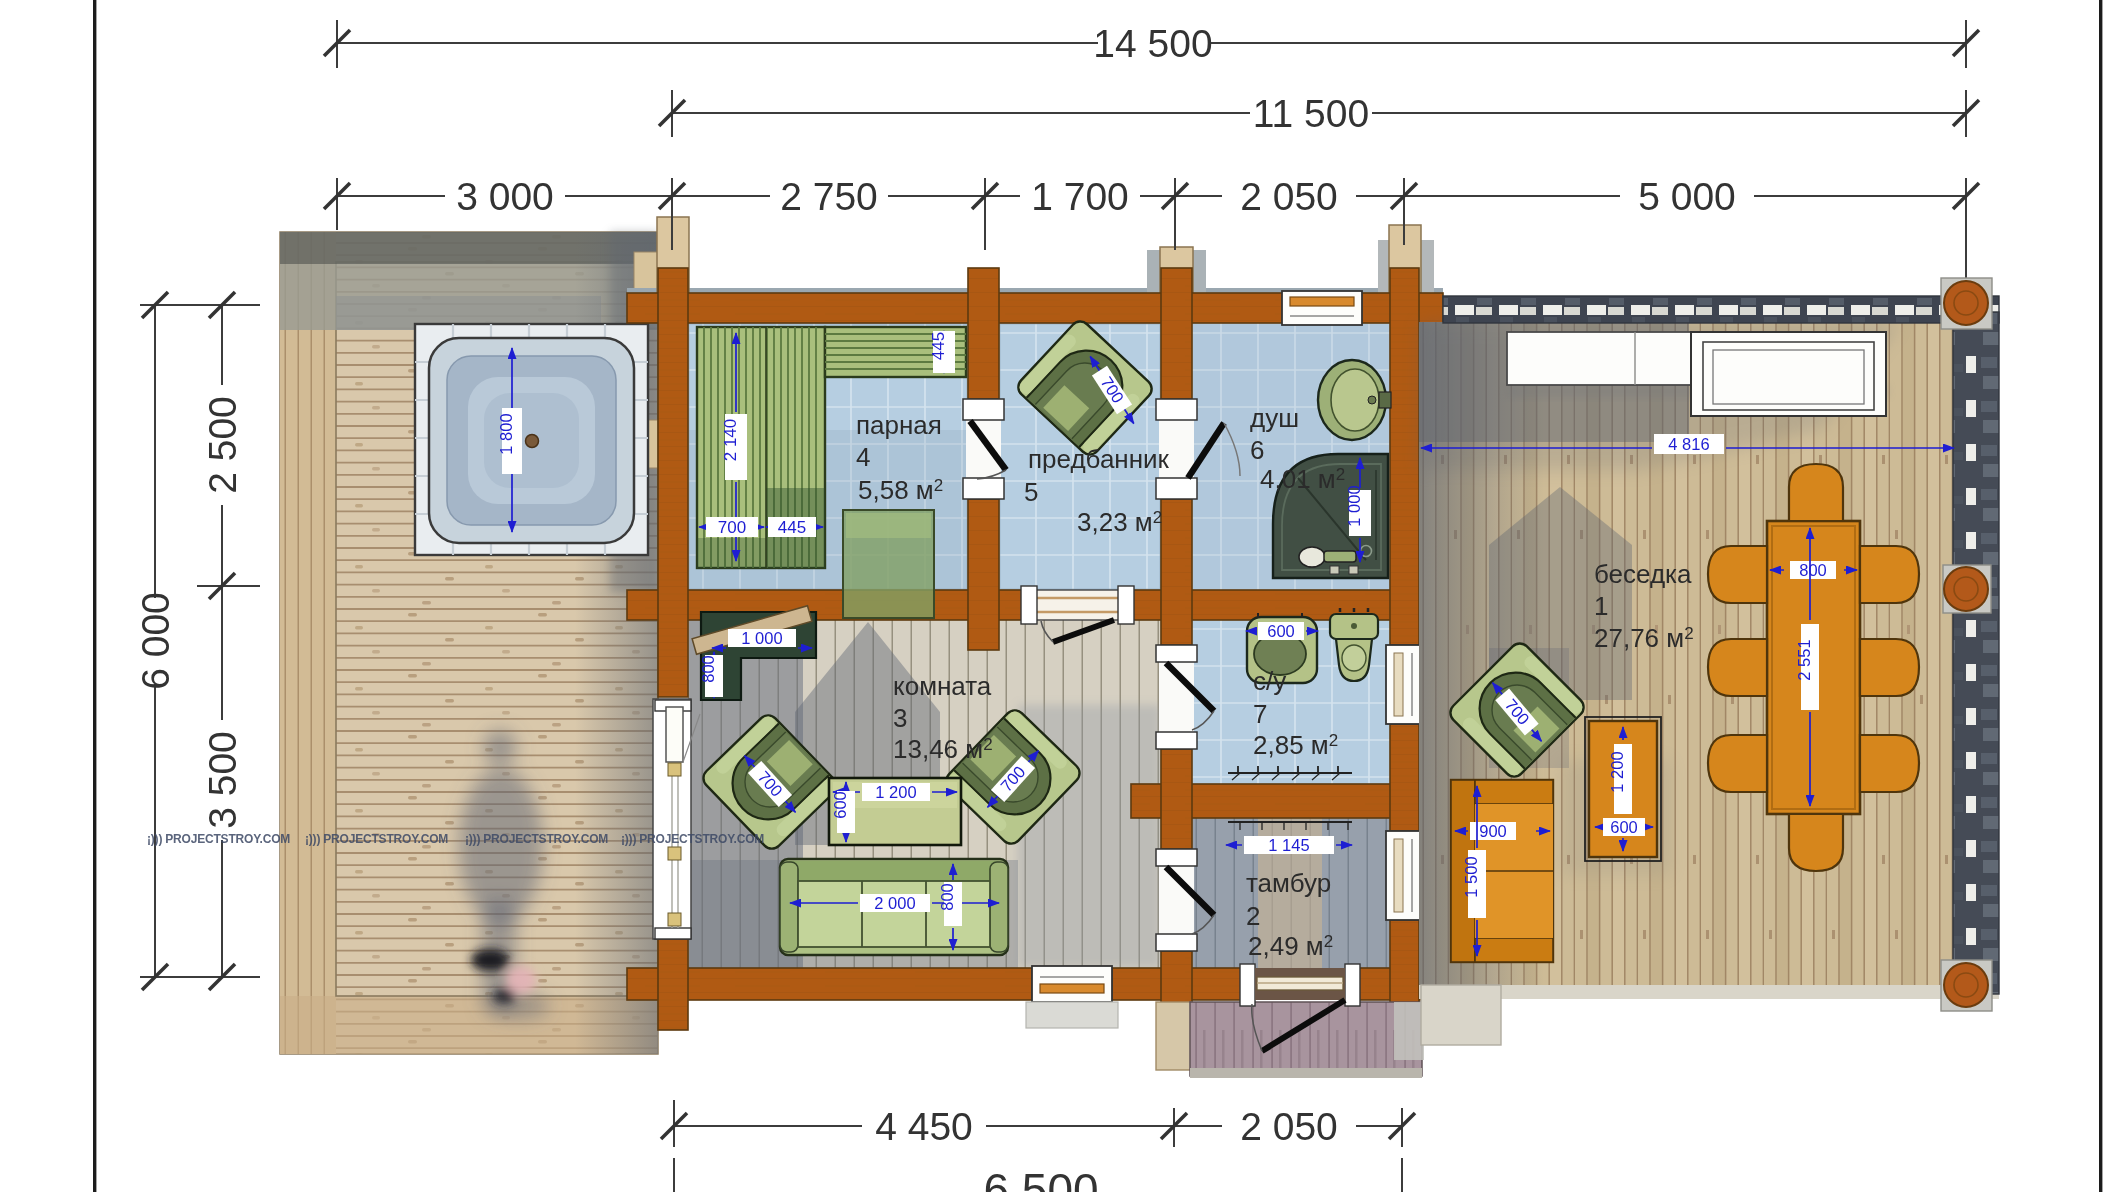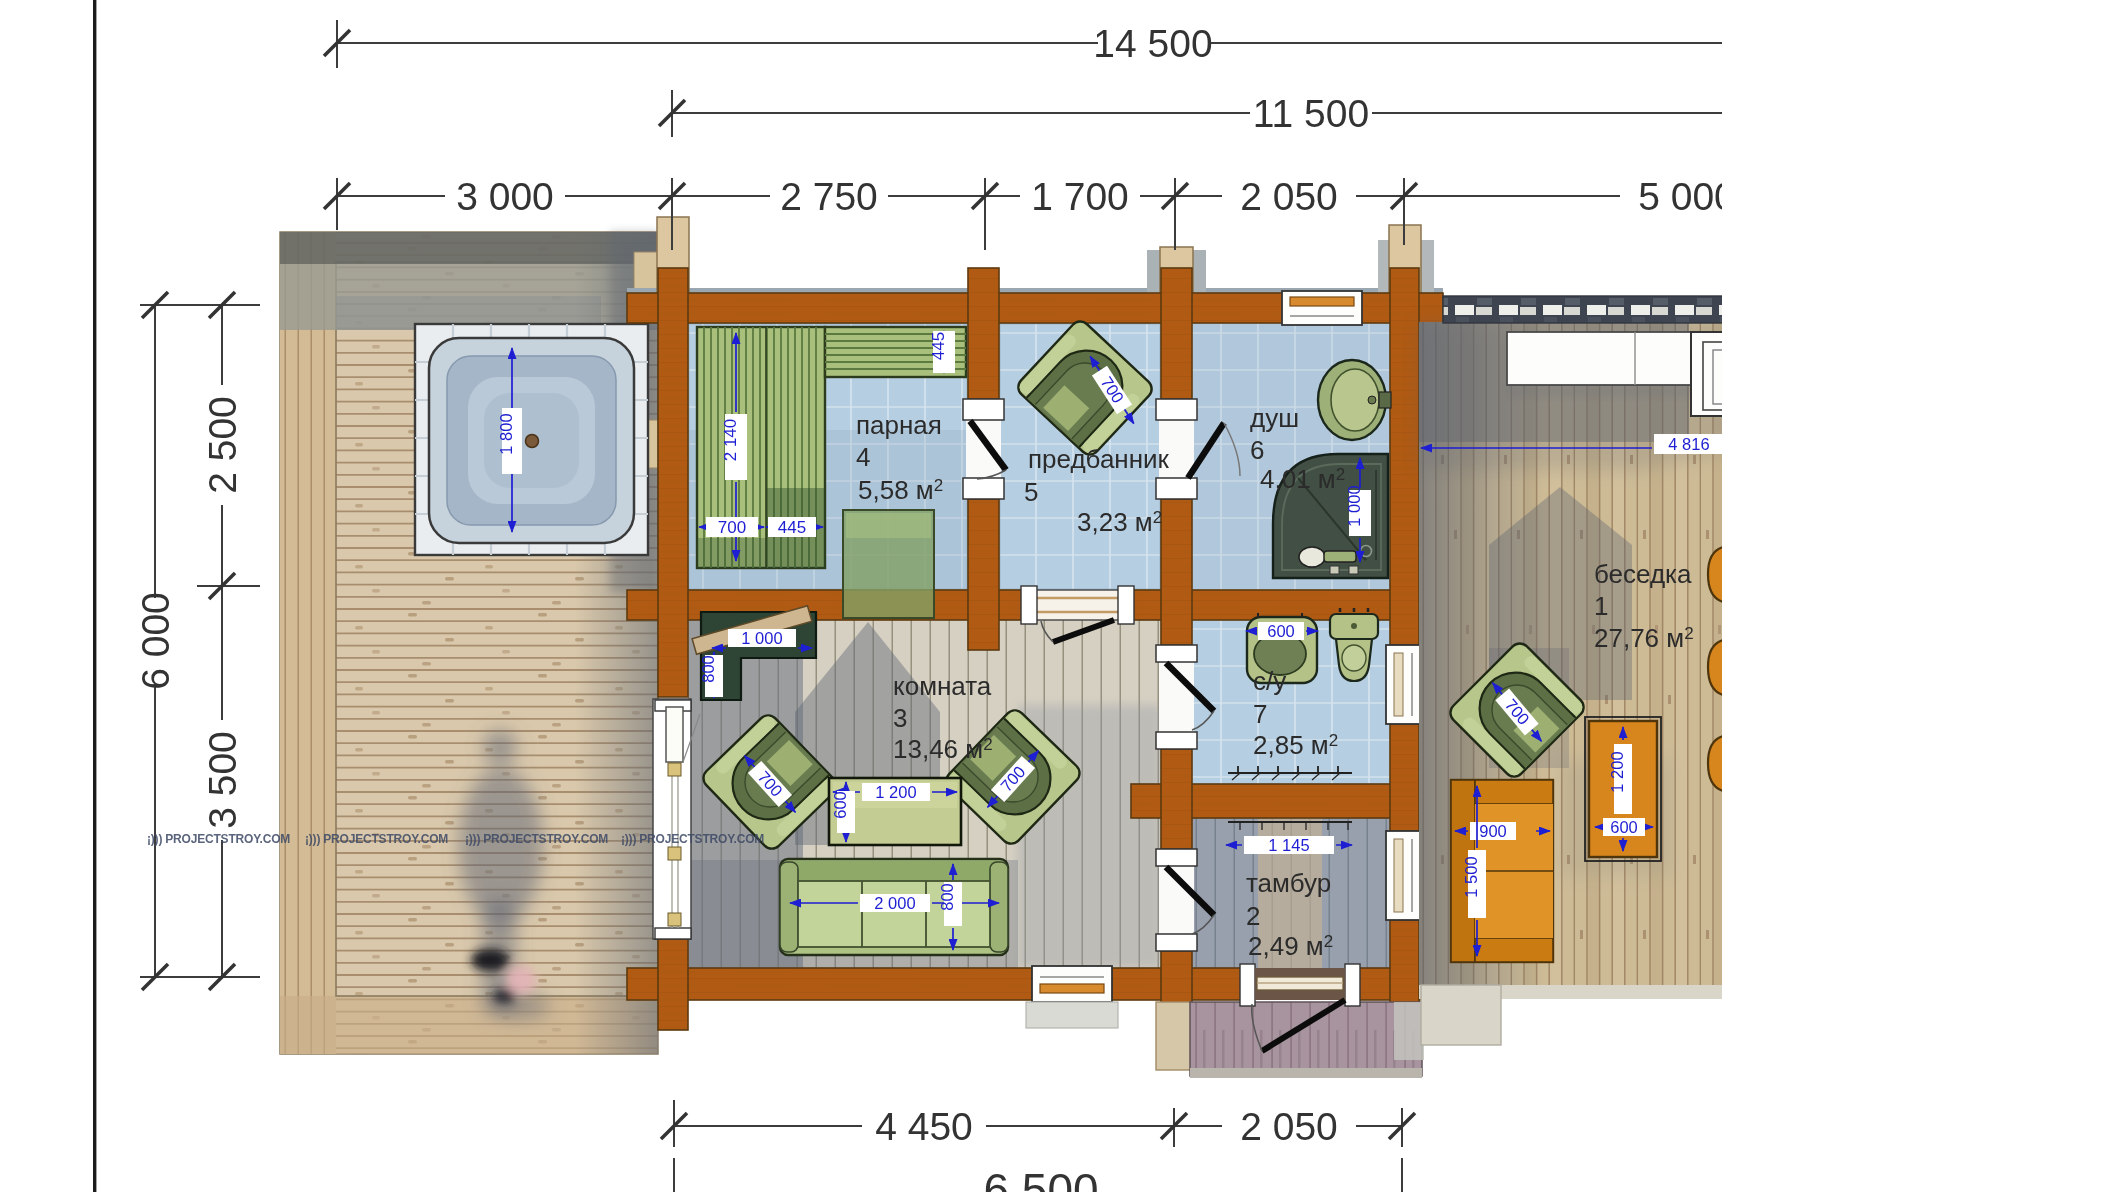--- a/index.html
+++ b/index.html
@@ -1,17 +1,17 @@
 <!DOCTYPE html>
 <html><head>
 <meta charset="utf-8">
 <style>
 html,body{margin:0;padding:0;background:#fff;}
 *{font-family:"Liberation Sans",sans-serif;}
-#page{position:relative;width:1722px;height:1192px;background:#fff;overflow:hidden;}
+#page{position:relative;width:2121px;height:1192px;background:#fff;overflow:hidden;}
 </style>
 </head>
 <body>
 <div id="page">
 <svg width="2121" height="1192" viewBox="0 0 2121 1192">
 <defs>
 <marker id="ma" markerWidth="12" markerHeight="9" refX="11" refY="4.5" orient="auto-start-reverse" markerUnits="userSpaceOnUse">
           <path d="M0,0L12,4.5L0,9Z" fill="#1e1ed2"></path>
         </marker>
 <path id="sl" d="M-13,13L13,-13" stroke="#333" stroke-width="3.6"></path>

